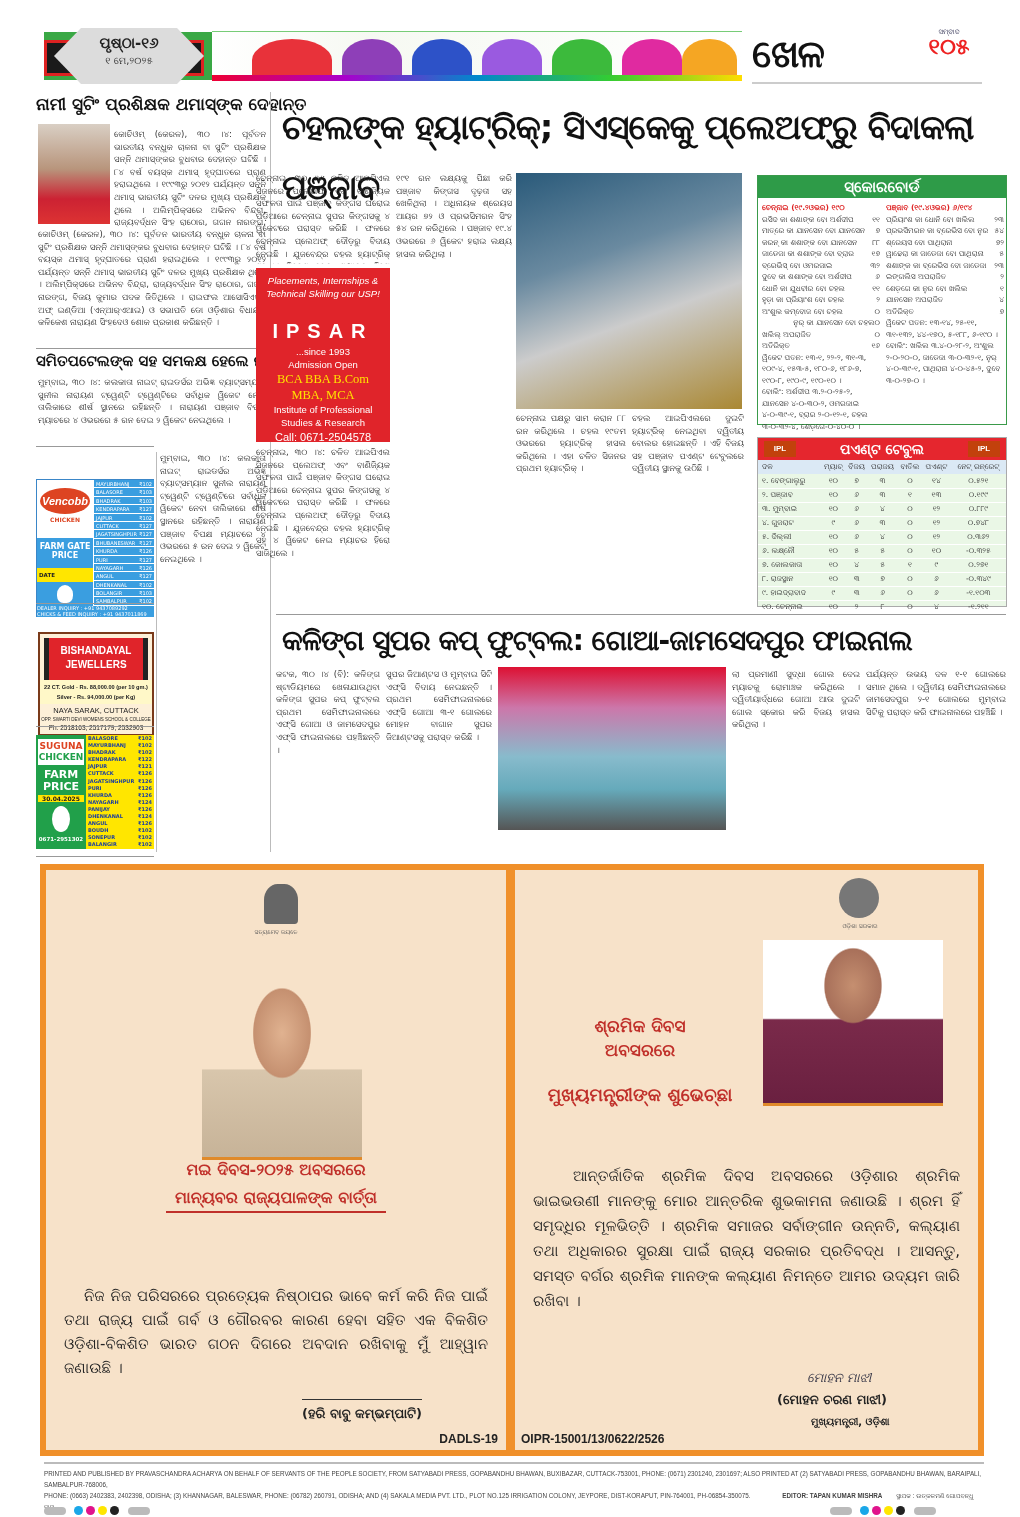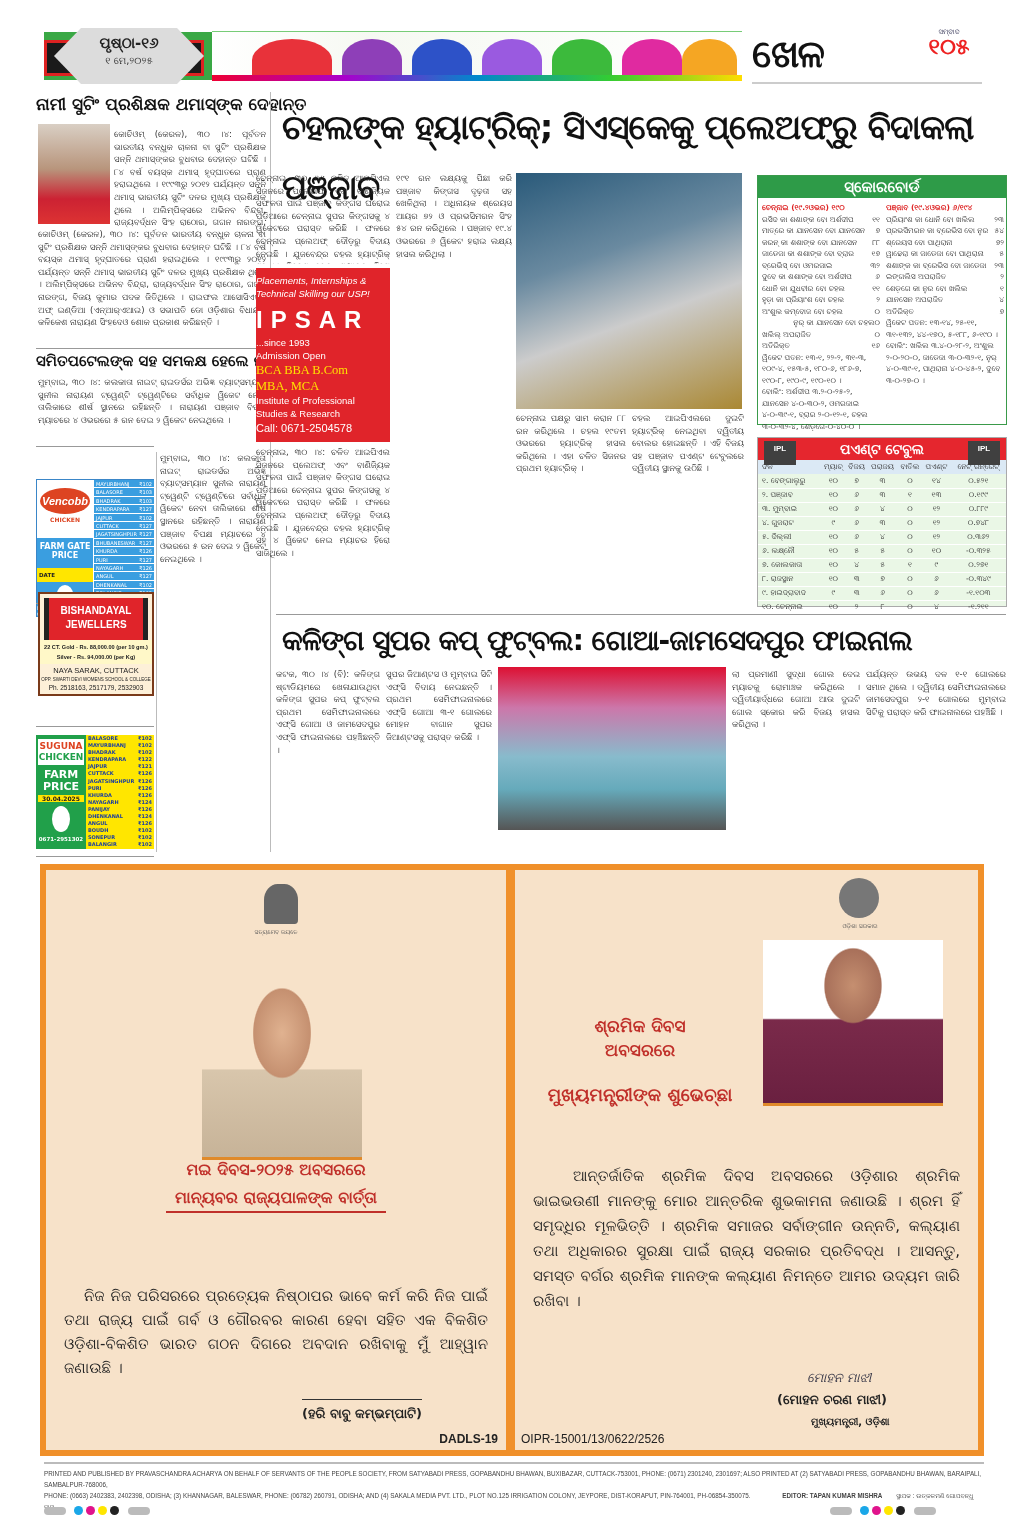--- a/index.html
+++ b/index.html
@@ -20,40 +20,40 @@
 .logo105 .n{font-size:22px;font-weight:bold;color:#e22;line-height:22px}
 .hdrline{left:752px;top:82px;width:230px;height:2px;background:#ccc}
 
 .h2{font-weight:bold;color:#111;white-space:nowrap}
 .txt{font-size:8.5px;line-height:12.6px;color:#333;text-align:justify;overflow:hidden}
 .photo{background:linear-gradient(180deg,#d9cfc4 0%,#b8957c 45%,#c23 75%,#d33 100%)}
 .rule{height:1px;background:#999}
 
 .vencobb{left:36px;top:479px;width:118px;height:138px;border:1px solid #3a86c8;background:#fff;font-size:6px}
 .suguna{left:36px;top:735px;width:118px;height:114px;font-size:6px}
-.bish{left:38px;top:592px;width:116px;height:104px;border:2px solid #7a3a1a;background:#fdf0d8;text-align:center}
+.bish{left:38px;top:632px;width:116px;height:104px;border:2px solid #7a3a1a;background:#fdf0d8;text-align:center}
 
 .mainhead{left:282px;top:97px;width:720px;height:64px;font-size:34px;font-weight:bold;letter-spacing:-1px;color:#111;line-height:60px}
 .colrule{width:1px;background:#bbb}
-.ipsar{left:256px;top:268px;width:134px;height:174px;background:#e0242a;color:#fff;text-align:left;font-family:"Liberation Sans",sans-serif}
+.ipsar{left:256px;top:268px;width:134px;height:174px;background:#e0242a;color:#fff;text-align:center;font-family:"Liberation Sans",sans-serif}
 .ipsar .it{font-style:italic;font-size:9.5px;line-height:13px;padding-top:6px}
-.ipsar .big{font-size:24px;font-weight:bold;letter-spacing:8px;margin:6px 0 2px}
+.ipsar .big{font-size:20px;font-weight:bold;letter-spacing:8px;margin:20px 0 2px}
 .ipsar .y{font-family:"Liberation Serif",serif;font-weight:normal;font-size:12.5px;color:#ffe000;line-height:16px}
 .ipsar .s{font-size:9.5px;line-height:13px}
 .ipsar .call{font-size:11px;line-height:16px}
 .chahal{left:516px;top:173px;width:226px;height:236px;background:linear-gradient(160deg,#2a5a7a 0%,#6a8aa0 35%,#ccc 60%,#a83 100%)}
 
 .score{left:757px;top:175px;width:250px;height:250px;border:1px solid #3a9a4a;background:#fff}
 .score .hd{background:#2e9b48;color:#fff;text-align:center;font-weight:bold;font-size:15px;height:22px;line-height:22px}
 .score .col{position:absolute;top:26px;width:118px;font-size:7.5px;line-height:11.5px;color:#333}
 .score .red{color:#d22;font-weight:bold}
 
 .pts{left:757px;top:437px;width:250px;height:170px;border:1px solid #aaa;background:#eaf7e6}
 .pts .hd{background:#e5262e;height:22px;color:#fff;font-weight:bold;font-size:14px;text-align:center;line-height:22px;position:relative}
-.pts .ipl{position:absolute;top:3px;width:32px;height:24px;background:#404040;color:#fff;font-size:8px;line-height:16px;font-family:"Liberation Sans",sans-serif}
+.pts .ipl{position:absolute;top:3px;width:32px;height:16px;background:#c2410c;color:#fff;font-size:8px;line-height:16px;font-family:"Liberation Sans",sans-serif}
 .pts table{width:100%;border-collapse:collapse;font-size:7.5px}
 .pts th{background:#dbe9f5;font-weight:normal;height:14px;color:#333}
 .pts td{height:14px;border-bottom:1px solid #fff;text-align:center;color:#333}
 .pts td:first-child,.pts th:first-child{text-align:left;padding-left:4px}
 
 .fhead{left:282px;top:618px;width:720px;height:46px;font-size:28px;font-weight:bold;color:#111;letter-spacing:-1px;line-height:46px}
 .fphoto{left:498px;top:667px;width:228px;height:163px;background:linear-gradient(180deg,#d13 0%,#c7a 25%,#8bc 55%,#6ab 75%,#555 100%)}
 .panel{position:absolute;top:0;height:578px;background:#f7e2c9;border:6px solid #f0902a}
 .panel .ttl{color:#c0302a;font-weight:bold;text-align:center}
 .panel .msg{font-size:15px;line-height:24px;color:#222;padding:0 18px;text-align:justify}
@@ -540,21 +540,21 @@
   <div class="emblem" style="left:324px;top:8px;background:#777;border-radius:50%;width:40px;height:40px"></div>
   <div style="position:absolute;left:300px;top:52px;width:90px;text-align:center;font-size:6px;color:#555">ଓଡ଼ିଶା ସରକାର</div>
   <div class="cm-photo"></div>
   <div class="ttl" style="position:absolute;left:20px;width:210px;top:146px;font-size:17px">ଶ୍ରମିକ ଦିବସ</div>
   <div class="ttl" style="position:absolute;left:20px;width:210px;top:170px;font-size:17px">ଅବସରରେ</div>
   <div class="ttl" style="position:absolute;left:20px;width:210px;top:214px;font-size:18px">ମୁଖ୍ୟମନ୍ତ୍ରୀଙ୍କ ଶୁଭେଚ୍ଛା</div>
   <div class="msg" style="position:absolute;top:294px;text-indent:40px;line-height:25px">ଆନ୍ତର୍ଜାତିକ ଶ୍ରମିକ ଦିବସ ଅବସରରେ ଓଡ଼ିଶାର ଶ୍ରମିକ ଭାଇଭଉଣୀ ମାନଙ୍କୁ ମୋର ଆନ୍ତରିକ ଶୁଭକାମନା ଜଣାଉଛି । ଶ୍ରମ ହିଁ ସମୃଦ୍ଧିର ମୂଳଭିତ୍ତି । ଶ୍ରମିକ ସମାଜର ସର୍ବାଙ୍ଗୀନ ଉନ୍ନତି, କଲ୍ୟାଣ ତଥା ଅଧିକାରର ସୁରକ୍ଷା ପାଇଁ ରାଜ୍ୟ ସରକାର ପ୍ରତିବଦ୍ଧ । ଆସନ୍ତୁ, ସମସ୍ତ ବର୍ଗର ଶ୍ରମିକ ମାନଙ୍କ କଲ୍ୟାଣ ନିମନ୍ତେ ଆମର ଉଦ୍ୟମ ଜାରି ରଖିବା ।</div>
   <div style="position:absolute;left:292px;top:500px;font-size:13px;font-style:italic;color:#334">ମୋହନ ମାଝୀ</div>
   <div style="position:absolute;left:262px;top:522px;font-size:13px;font-weight:bold">(ମୋହନ ଚରଣ ମାଝୀ)</div>
   <div style="position:absolute;left:296px;top:546px;font-size:10px;font-weight:bold">ମୁଖ୍ୟମନ୍ତ୍ରୀ, ଓଡ଼ିଶା</div>
-  <div style="position:absolute;left:6px;bottom:4px;font-size:12px;font-weight:normal;font-family:'Liberation Sans',sans-serif">OIPR-15001/13/0622/2526</div>
+  <div style="position:absolute;left:6px;bottom:4px;font-size:12px;font-weight:bold;font-family:'Liberation Sans',sans-serif">OIPR-15001/13/0622/2526</div>
 </div>
 
 <div class="abs" style="left:44px;top:1462px;width:940px;height:2px;background:#bbb"></div>
 <div class="abs foot">
   <div>PRINTED AND PUBLISHED BY PRAVASCHANDRA ACHARYA ON BEHALF OF SERVANTS OF THE PEOPLE SOCIETY, FROM SATYABADI PRESS, GOPABANDHU BHAWAN, BUXIBAZAR, CUTTACK-753001, PHONE: (0671) 2301240, 2301697; ALSO PRINTED AT (2) SATYABADI PRESS, GOPABANDHU BHAWAN, BARAIPALI, SAMBALPUR-768006,</div>
   <div><span>PHONE: (0663) 2402383, 2402398, ODISHA; (3) KHANNAGAR, BALESWAR, PHONE: (06782) 260791, ODISHA; AND (4) SAKALA MEDIA PVT. LTD., PLOT NO.125 IRRIGATION COLONY, JEYPORE, DIST-KORAPUT, PIN-764001, PH-06854-350075.</span>
   <b style="margin-left:30px">EDITOR: TAPAN KUMAR MISHRA</b>
   <span style="margin-left:12px">ସ୍ଥାପକ : ଉତ୍କଳମଣି ଗୋପବନ୍ଧୁ ଦାସ</span></div>
 </div>
 <div class="abs dots" style="left:44px">

